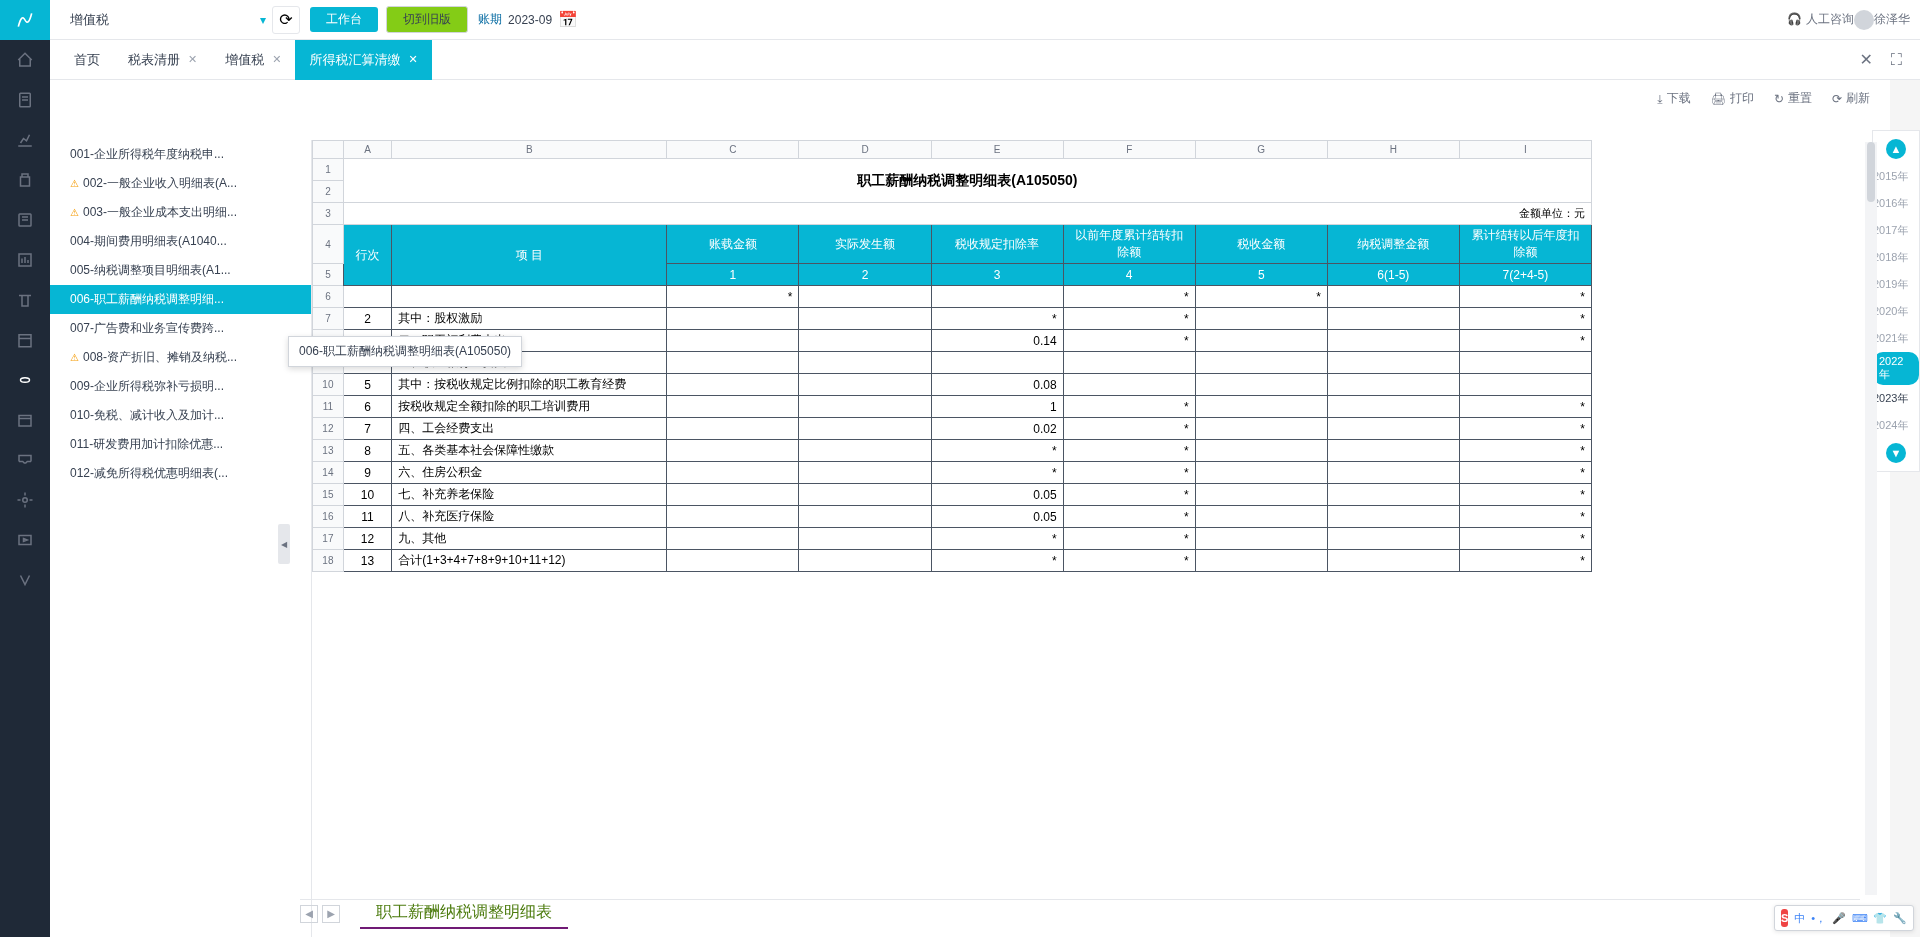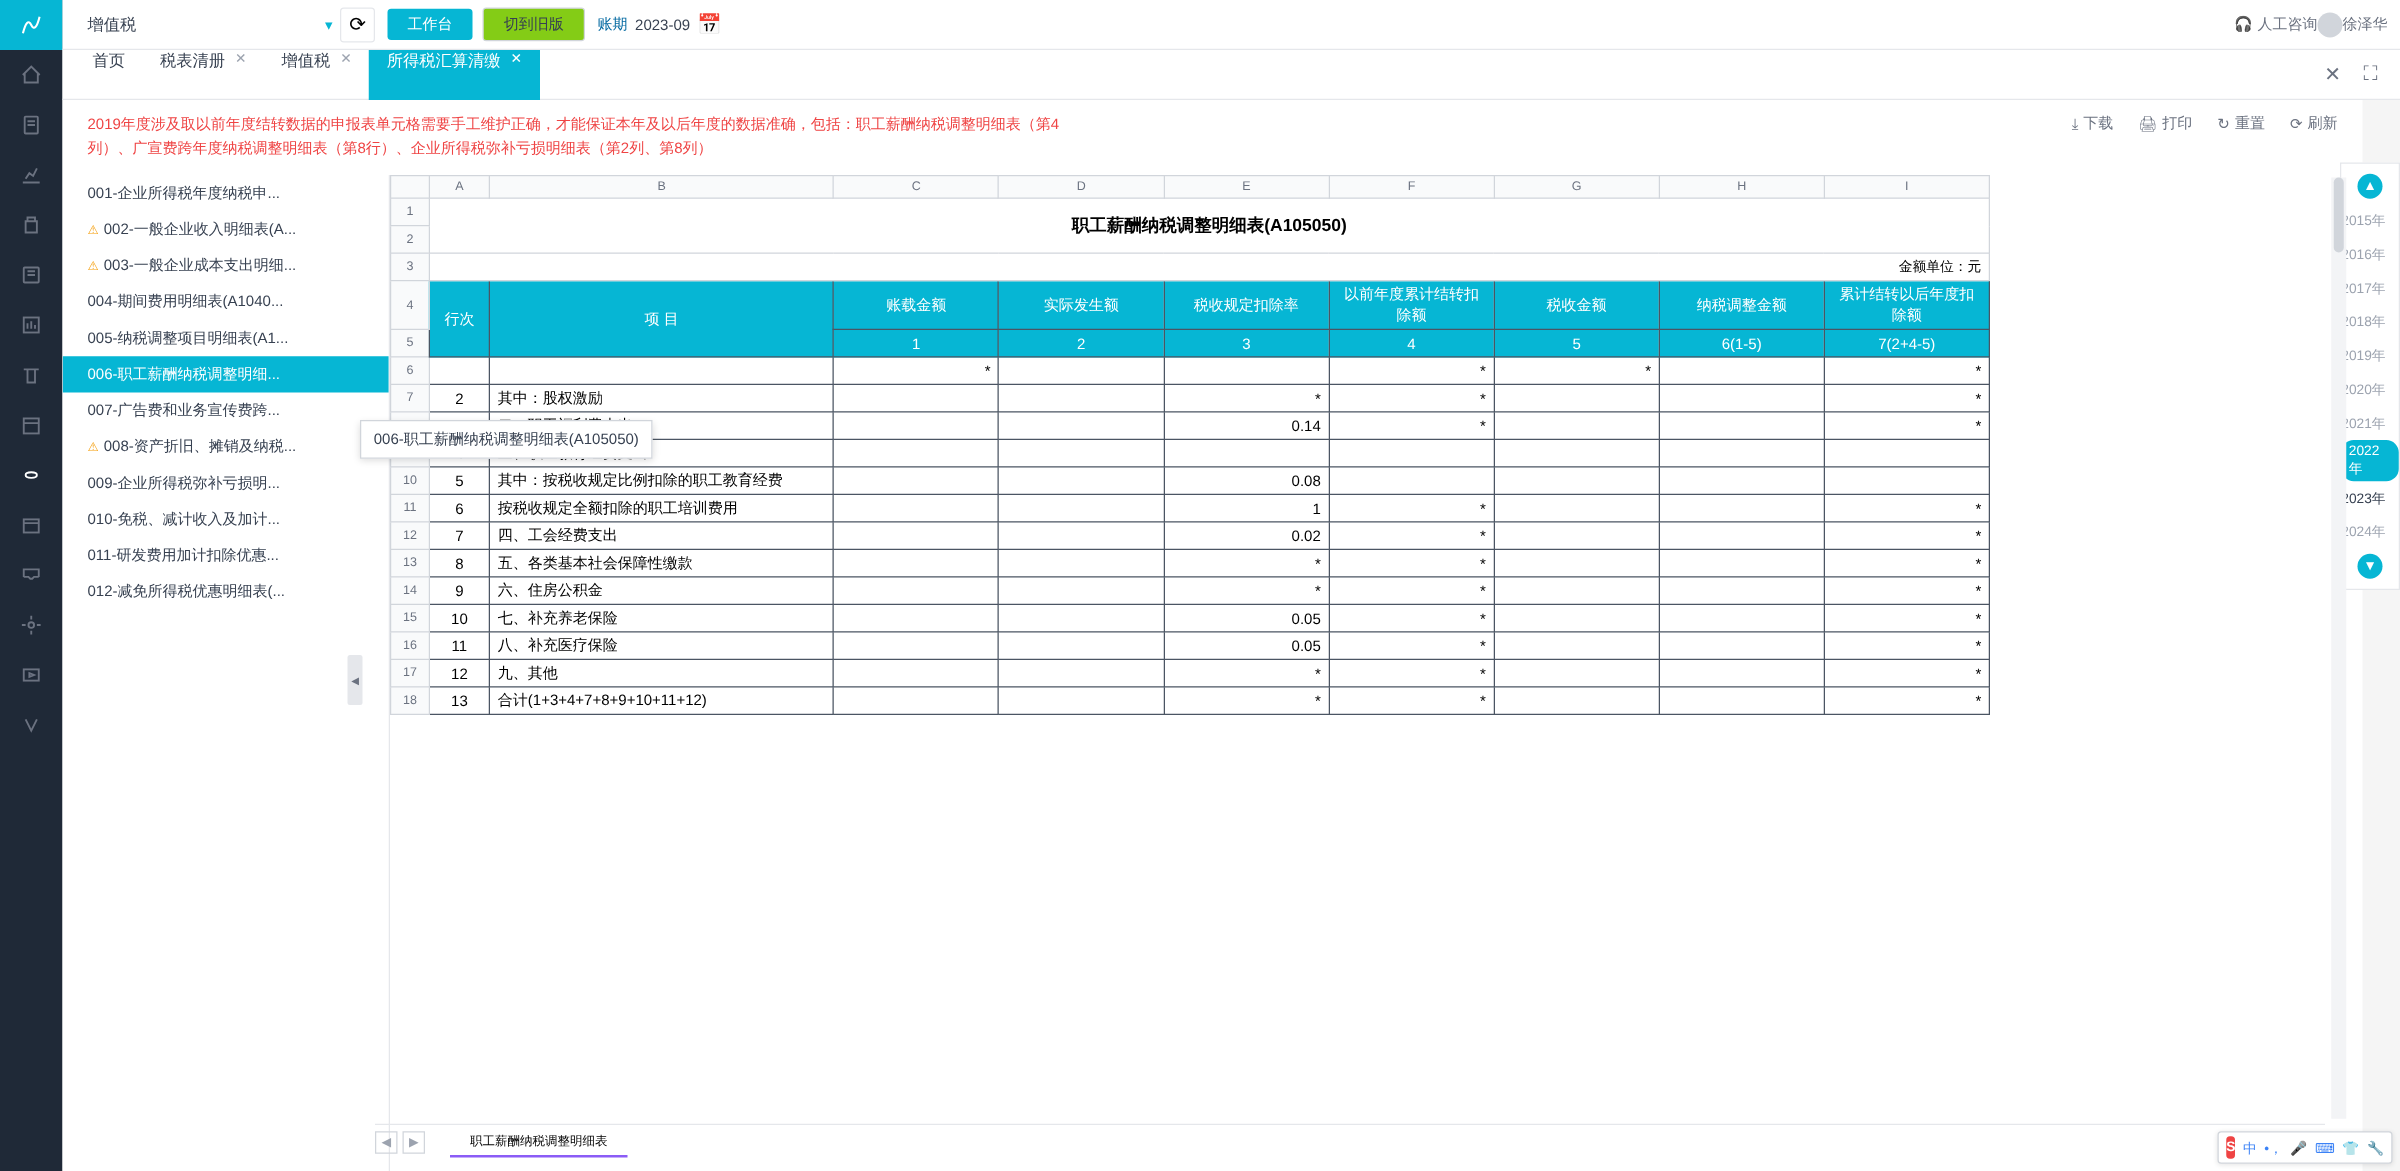--- a/index.html
+++ b/index.html
@@ -16,21 +16,21 @@
 .top-bar .btn{padding:4px 16px;border-radius:3px;font-size:12px;cursor:pointer;margin:0 4px;}
 .top-bar .btn-primary{background:#06b6d4;color:#fff;}
 .top-bar .btn-outline{border:1px solid #d1d5db;color:#374151;background:#84cc16;}
 .top-bar .icon-box{width:28px;height:28px;border:1px solid #e5e7eb;border-radius:3px;display:flex;align-items:center;justify-content:center;margin:0 6px;}
 .top-bar .label{font-size:12px;color:#0369a1;margin:0 6px;}
 .top-bar .date{font-size:12px;color:#374151;}
 .top-bar .cal-icon{color:#06b6d4;margin-left:6px;}
 .top-bar .right{margin-left:auto;display:flex;align-items:center;font-size:12px;color:#6b7280;}
 .top-bar .avatar{width:20px;height:20px;border-radius:50%;background:#d1d5db;}
 .tabs-bar{position:absolute;left:50px;top:40px;right:0;height:40px;background:#fff;display:flex;align-items:center;padding:0 10px;border-bottom:1px solid #e5e7eb;}
-.tabs-bar .tab{padding:0 14px;height:40px;display:flex;font-size:13px;color:#374151;gap:8px;cursor:pointer;}
+.tabs-bar .tab{padding:0 14px;height:40px;display:flex;align-items:center;font-size:13px;color:#374151;gap:8px;cursor:pointer;}
 .tabs-bar .tab .close{color:#9ca3af;font-size:11px;}
 .tabs-bar .tab.active{background:#06b6d4;color:#fff;}
 .tabs-bar .tab.active .close{color:#fff;}
 .tabs-bar .tab-close-all{margin-left:auto;padding:0 10px;color:#6b7280;cursor:pointer;}
 .tabs-bar .fs{color:#6b7280;padding:0 8px;cursor:pointer;}
 .main{position:absolute;left:50px;top:80px;right:30px;bottom:0;background:#fff;overflow:hidden;}
 .warning-row{display:flex;align-items:flex-start;padding:10px 20px;}
 .warning-text{color:#ef4444;font-size:12px;line-height:1.6;max-width:800px;}
 .actions{margin-left:auto;display:flex;gap:20px;font-size:12px;color:#6b7280;}
 .actions span{cursor:pointer;display:flex;align-items:center;gap:4px;}
@@ -45,21 +45,21 @@
 .sheet .colnum{height:18px;font-size:10px;color:#6b7280;text-align:center;background:#f9fafb;border:1px solid #d1d5db;}
 .sheet .rownum{width:28px;font-size:10px;color:#6b7280;text-align:center;background:#f9fafb;border:1px solid #d1d5db;}
 .sheet td{border:1px solid #4b5563;font-size:12px;height:22px;padding:2px 6px;}
 .sheet td.noborder{border:1px solid #d1d5db;}
 .sheet .title{text-align:center;font-size:14px;font-weight:bold;padding:10px;}
 .sheet .unit{text-align:right;font-size:11px;}
 .sheet .hdr{background:#06b6d4;color:#fff;text-align:center;font-weight:normal;}
 .sheet .c{text-align:center;}
 .sheet .r{text-align:right;}
 .bottom-tab{position:absolute;bottom:10px;left:250px;right:30px;height:28px;display:flex;align-items:center;border-top:1px solid #e5e7eb;}
-.bottom-tab .sheet-tab{padding:4px 16px;font-size:10px;color:#000000;border-bottom:2px solid #8b5cf6;cursor:pointer;}
+.bottom-tab .sheet-tab{padding:4px 16px;font-size:16px;color:#4d7c0f;border-bottom:2px solid #701a75;cursor:pointer;}
 .bottom-tab .nav-arrow{display:flex;gap:4px;margin-right:20px;}
 .bottom-tab .nav-arrow span{width:18px;height:18px;border:1px solid #d1d5db;display:flex;align-items:center;justify-content:center;font-size:10px;color:#9ca3af;cursor:pointer;}
 .collapse-handle{position:absolute;left:228px;top:444px;width:12px;height:40px;background:#e5e7eb;display:flex;align-items:center;justify-content:center;font-size:8px;color:#6b7280;cursor:pointer;border-radius:2px;z-index:40;}
 .year-panel{position:absolute;right:0;top:130px;width:48px;background:#fff;border:1px solid #e5e7eb;display:flex;flex-direction:column;align-items:center;padding:4px 0;font-size:11px;}
 .year-panel .yr{padding:6px 0;color:#9ca3af;cursor:pointer;}
 .year-panel .yr.active{background:#06b6d4;color:#fff;border-radius:10px;padding:3px 6px;}
 .year-panel .yr.enabled{color:#374151;}
 .year-panel .circ{width:20px;height:20px;border-radius:50%;background:#06b6d4;color:#fff;display:flex;align-items:center;justify-content:center;margin:4px 0;cursor:pointer;}
 .ime-bar{position:absolute;right:6px;bottom:6px;width:140px;height:26px;background:#fff;border:1px solid #d1d5db;border-radius:3px;display:flex;align-items:center;gap:6px;padding:0 6px;font-size:11px;box-shadow:0 1px 4px rgba(0,0,0,.1);}
 .ime-bar .s-icon{width:18px;height:18px;background:#ef4444;color:#fff;display:flex;align-items:center;justify-content:center;border-radius:3px;font-weight:bold;}
@@ -190,21 +190,20 @@
         <span>所得税汇算清缴</span>
         <span class="close">✕</span>
       </div>
     </div>
   <span class="tab-close-all">✕</span>
   <span class="fs">⛶</span>
 </div>
 
 <div class="main">
   <div class="warning-row">
-    <div class="warning-text">2019年度涉及取以前年度结转数据的申报表单元格需要手工维护正确，才能保证本年及以后年度的数据准确，包括：职工薪酬纳税调整明细表（第4列）、广宣费跨年度纳税调整明细表（第8行）、企业所得税弥补亏损明细表（第2列、第8列）</div>
     <div class="actions">
       <span>⤓ <span>下载</span></span>
       <span>🖨 <span>打印</span></span>
       <span>↻ <span>重置</span></span>
       <span>⟳ <span>刷新</span></span>
     </div>
   </div>
   <div class="body-row">
     <div class="form-list" id="form-list">
         <div class="item">001-企业所得税年度纳税申...</div>

